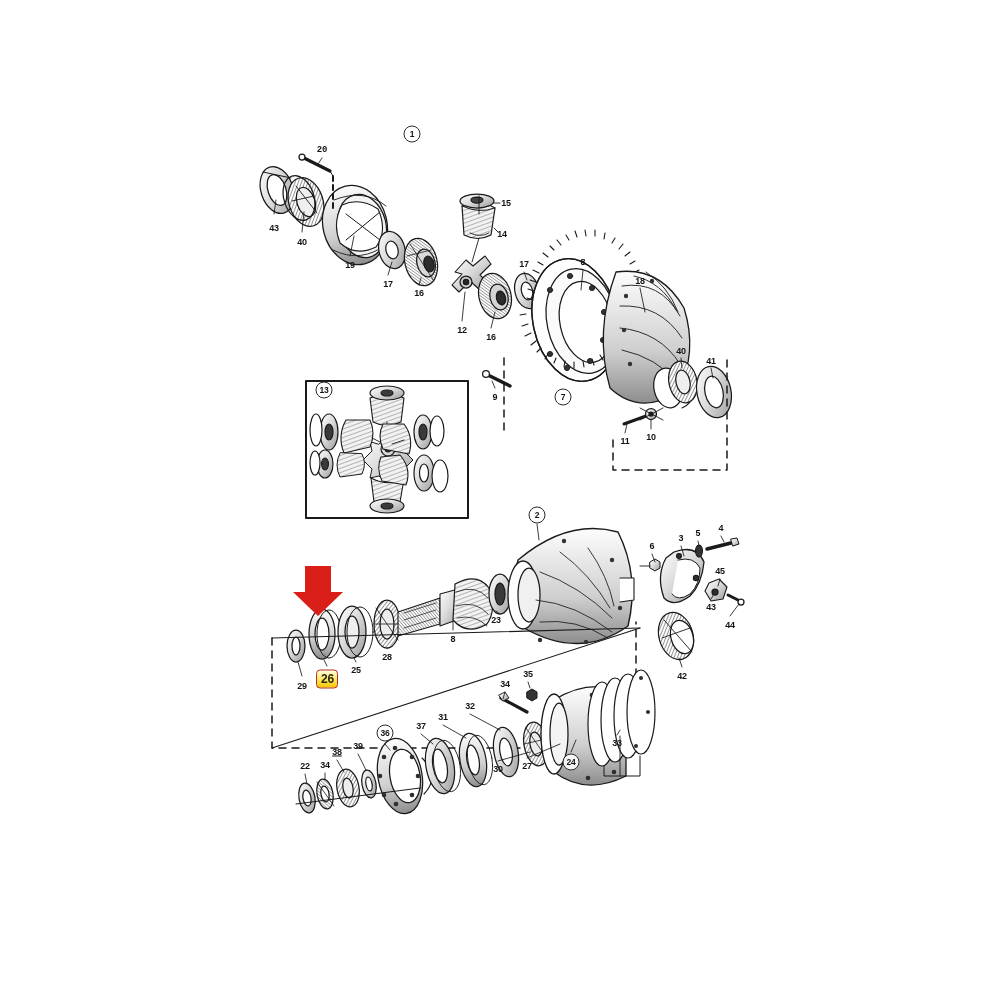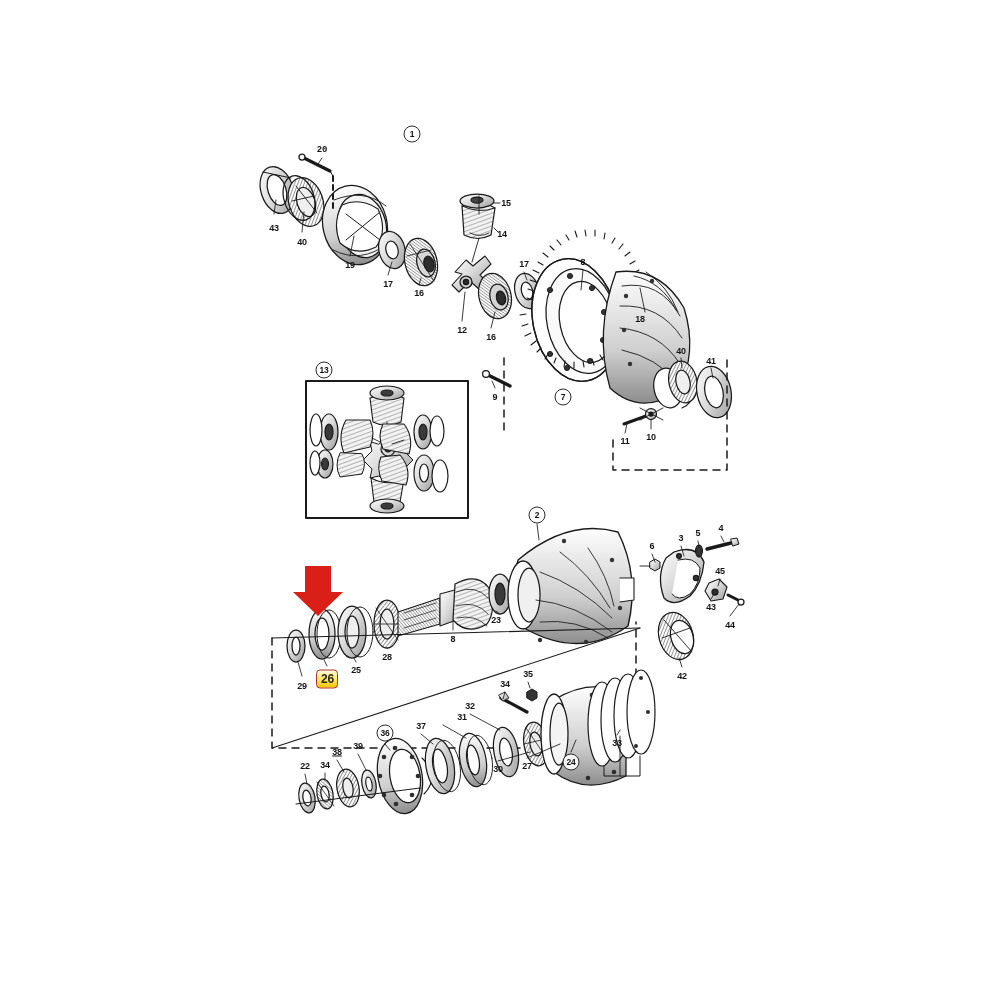--- a/index.html
+++ b/index.html
@@ -558,28 +558,28 @@
       <div class="lbl" style="left: 502px; top: 234px;">14</div>
       <div class="lbl" style="left: 274px; top: 228px;">43</div>
       <div class="lbl" style="left: 302px; top: 242px;">40</div>
       <div class="lbl" style="left: 350px; top: 265px;">19</div>
       <div class="lbl" style="left: 388px; top: 284px;">17</div>
       <div class="lbl" style="left: 419px; top: 293px;">16</div>
       <div class="lbl" style="left: 462px; top: 330px;">12</div>
       <div class="lbl" style="left: 491px; top: 337px;">16</div>
       <div class="lbl" style="left: 524px; top: 264px;">17</div>
       <div class="lbl" style="left: 583px; top: 262px;">8</div>
-      <div class="lbl" style="left: 640px; top: 281px; margin-top: 38px;">18</div>
+      <div class="lbl" style="left: 640px; top: 281px;">18</div>
       <div class="lbl" style="left: 681px; top: 351px;">40</div>
       <div class="lbl" style="left: 711px; top: 361px;">41</div>
       <div class="lbl" style="left: 495px; top: 397px;">9</div>
       <div class="lbl circ" style="left: 563px; top: 397px;">7</div>
       <div class="lbl" style="left: 625px; top: 441px;">11</div>
       <div class="lbl" style="left: 651px; top: 437px;">10</div>
-      <div class="lbl circ" style="left: 324px; top: 370px;">13</div>
+      <div class="lbl circ" style="left: 324px; top: 390px;">13</div>
       <div class="lbl circ" style="left: 537px; top: 515px;">2</div>
       <div class="lbl" style="left: 652px; top: 546px;">6</div>
       <div class="lbl" style="left: 681px; top: 538px;">3</div>
       <div class="lbl" style="left: 698px; top: 533px;">5</div>
       <div class="lbl" style="left: 721px; top: 528px;">4</div>
       <div class="lbl" style="left: 720px; top: 571px;">45</div>
       <div class="lbl" style="left: 711px; top: 607px;">43</div>
       <div class="lbl" style="left: 730px; top: 625px;">44</div>
       <div class="lbl" style="left: 682px; top: 676px;">42</div>
       <div class="lbl" style="left: 496px; top: 620px;">23</div>
@@ -588,21 +588,21 @@
       <div class="lbl" style="left: 356px; top: 670px;">25</div>
       <div class="lbl hl" style="left: 327px; top: 679px;">26</div>
       <div class="lbl" style="left: 302px; top: 686px;">29</div>
       <div class="lbl" style="left: 505px; top: 684px;">34</div>
       <div class="lbl" style="left: 528px; top: 674px;">35</div>
       <div class="lbl" style="left: 617px; top: 743px;">33</div>
       <div class="lbl circ" style="left: 571px; top: 762px; text-align: center;">24</div>
       <div class="lbl" style="left: 527px; top: 766px;">27</div>
       <div class="lbl" style="left: 498px; top: 769px;">30</div>
       <div class="lbl" style="left: 470px; top: 706px;">32</div>
-      <div class="lbl" style="left: 443px; top: 717px; margin-left: 19px;">31</div>
+      <div class="lbl" style="left: 443px; top: 717px;">31</div>
       <div class="lbl" style="left: 421px; top: 726px;">37</div>
       <div class="lbl circ" style="left: 385px; top: 733px;">36</div>
       <div class="lbl" style="left: 358px; top: 746px;">39</div>
       <div class="lbl" style="left: 337px; top: 752px; text-decoration: underline;">38</div>
       <div class="lbl" style="left: 325px; top: 765px;">34</div>
       <div class="lbl" style="left: 305px; top: 766px;">22</div>
     </div>
 
 </div>
 

